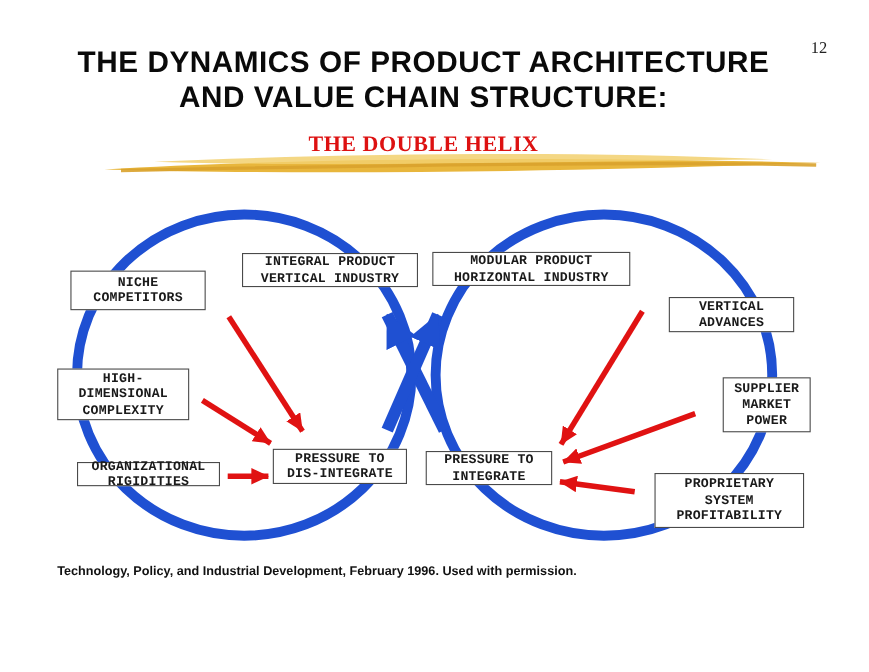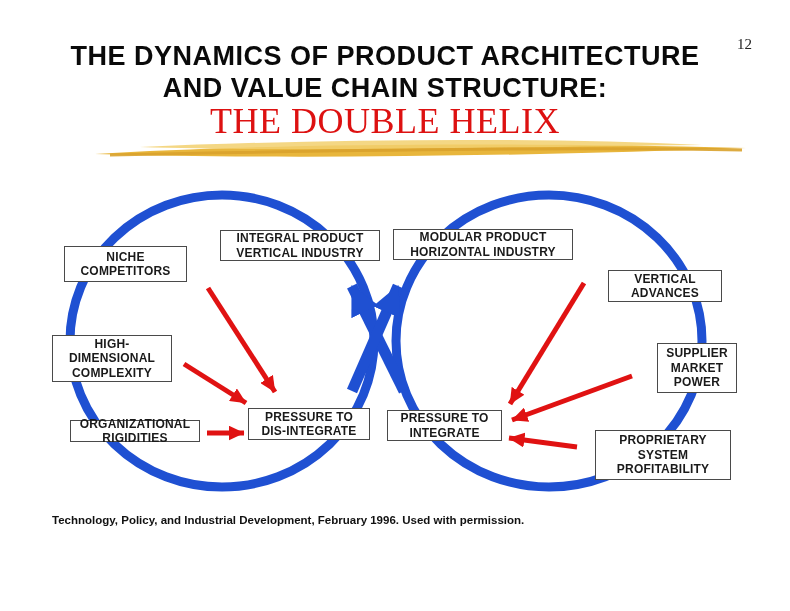--- a/index.html
+++ b/index.html
@@ -13,34 +13,34 @@
     font-family:"Liberation Serif",serif;font-size:15px;color:#222;z-index:3;
   }
   .title-wrap{
     position:absolute;top:40px;left:0;width:770px;text-align:center;z-index:3;
   }
   .title-line{
     font-weight:bold;font-size:27px;line-height:32px;color:#0a0a0a;
     letter-spacing:0.5px;
   }
   .subtitle{
-    font-family:"Liberation Serif",serif;font-weight:normal;font-size:36px;
-    line-height:32px;color:#dd1111;margin-top:1px;letter-spacing:0.5px;
+    font-family:"Liberation Serif",serif;font-weight:bold;font-size:20px;
+    line-height:32px;color:#dd1111;margin-top:11px;letter-spacing:0.5px;
   }
   
   .diagram-svg{position:absolute;left:0;top:0;z-index:1;}
   
   .dbox{
     position:absolute;z-index:2;background:#ffffff;
     border:1.5px solid #4a4a4a;box-sizing:border-box;
     display:flex;flex-direction:column;justify-content:center;align-items:center;
     text-align:center;font-weight:bold;color:#1a1a1a;
     font-size:12px;line-height:14.5px;letter-spacing:0.2px;
   }
-  .dbox span{display:block;white-space:nowrap;}
+  .dbox span{display:block;white-space:nowrap;font-family:Liberation Mono, monospace;}
   
   .source{
     position:absolute;left:52px;top:513px;width:700px;z-index:2;
     font-weight:bold;font-size:11.5px;line-height:15px;color:#111;
   }
   .source span{display:block;}
 </style>
 </head>
 <body>
 

